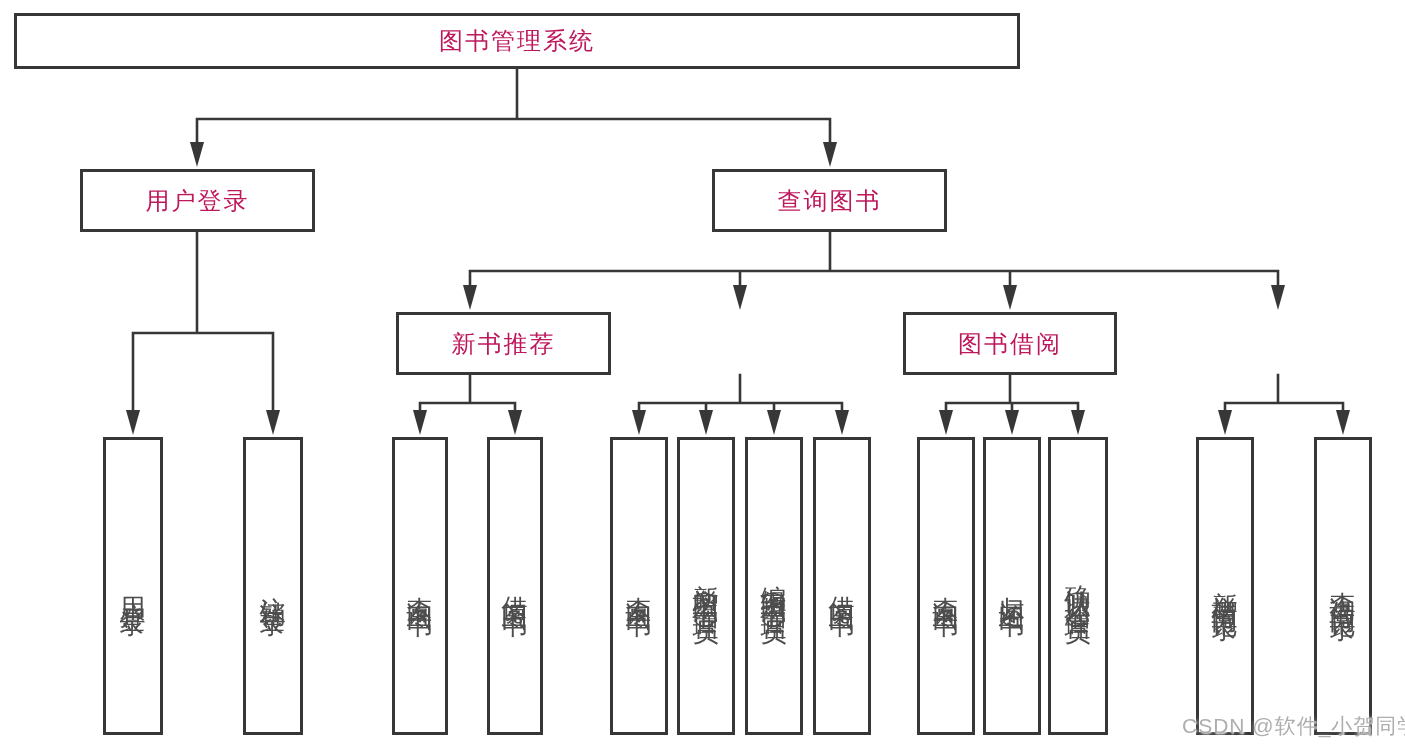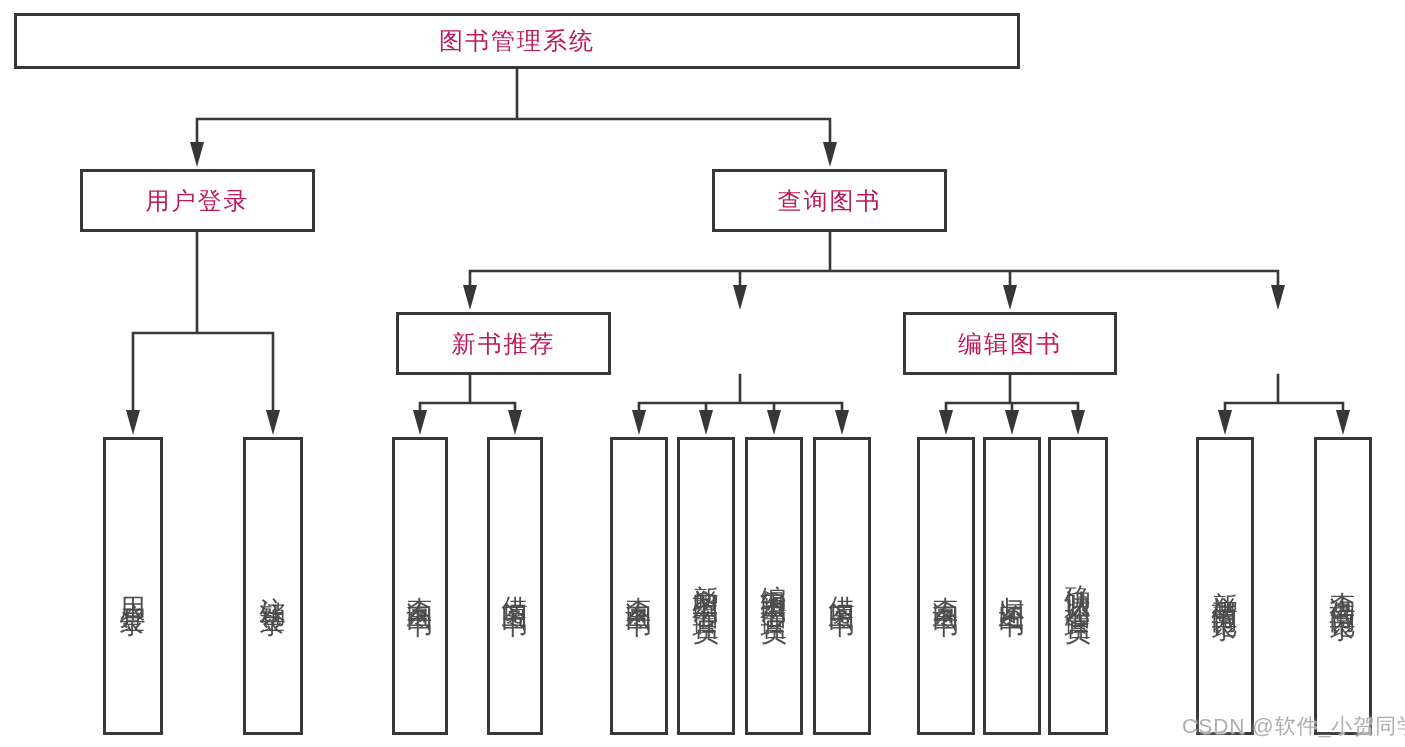--- a/index.html
+++ b/index.html
@@ -107,21 +107,21 @@
     <span class="hlabel">用户登录</span>
   </div>
   <div class="node" style="left:712px; top:169px; width:235px; height:63px;">
     <span class="hlabel">查询图书</span>
   </div>
 
   <div class="node" style="left:363px; top:312px; width:215px; height:63px;margin-left:33px;">
     <span class="hlabel">新书推荐</span>
   </div>
   <div class="node" style="left:903px; top:312px; width:214px; height:63px;">
-    <span class="hlabel">编辑图书</span>
+    <span class="hlabel">图书借阅</span>
   </div>
 
   <div class="node leaf" style="left:103px; width:60px;">
     <span class="vlabel">用户登录</span>
   </div>
   <div class="node leaf" style="left:243px; width:60px;">
     <span class="vlabel">注销登录</span>
   </div>
 
   <div class="node leaf" style="left:392px; width:56px;">

